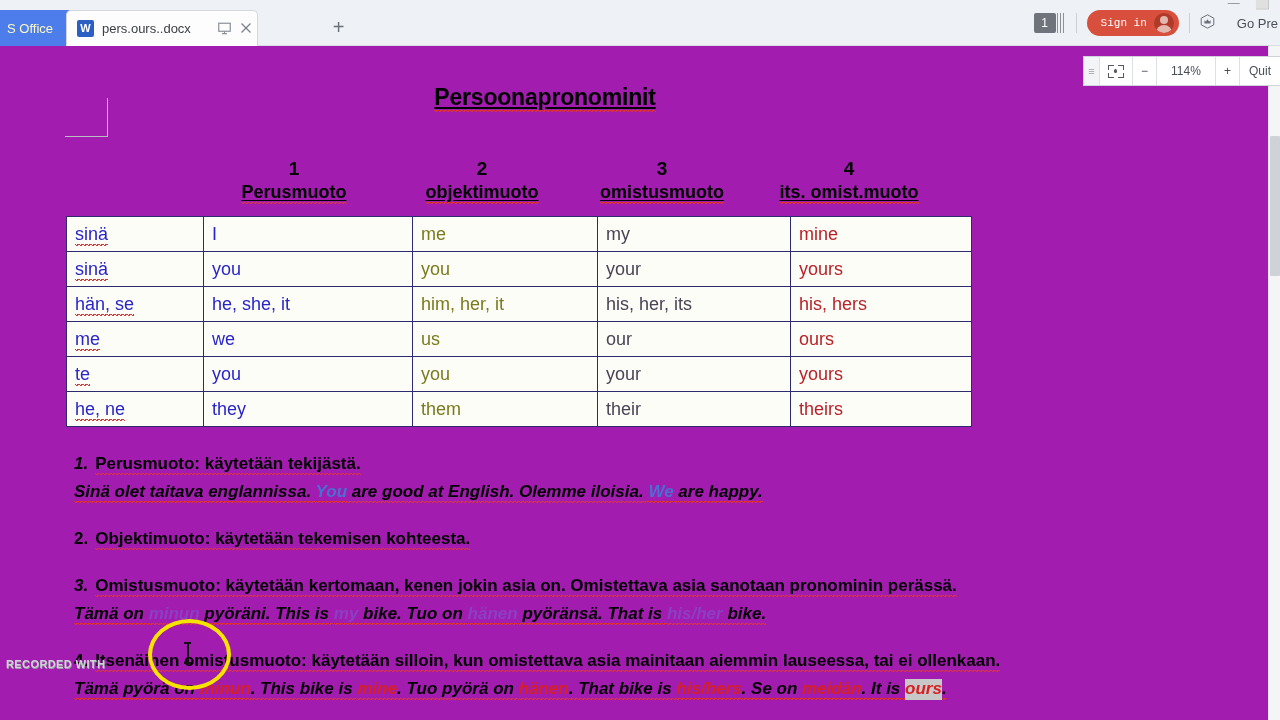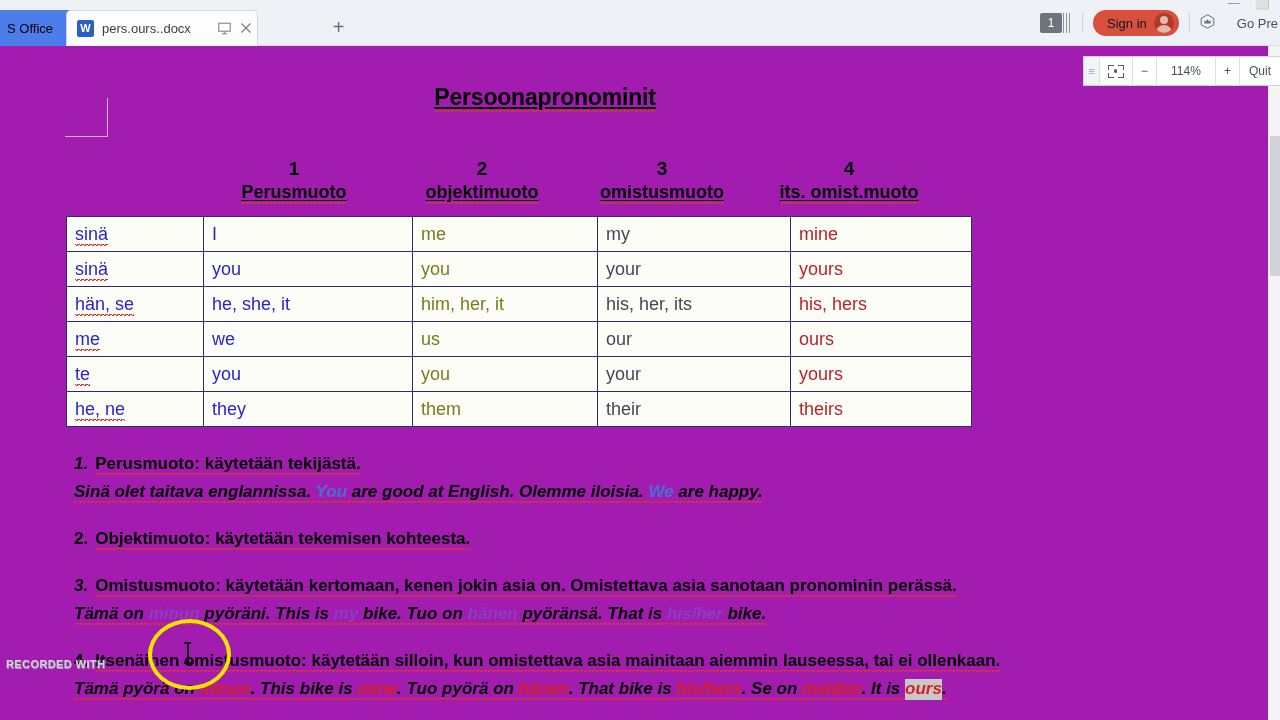--- a/index.html
+++ b/index.html
@@ -87,24 +87,25 @@
     display: flex; align-items: center; justify-content: center;
     border-radius: 2px;
   }
   .stackbars {
     width: 9px; height: 20px; margin-left: 1px;
     background: repeating-linear-gradient(to right, #8d9299 0 1px, transparent 1px 3px);
   }
   .vdiv { width: 1px; height: 20px; background: #ccd1d8; margin: 0 10px; }
   .signin {
     display: flex; align-items: center; gap: 7px;
-    background: #d94f3d; color: #0f172a;
+    background: #d94f3d; color: #ffffff;
     border-radius: 14px;
     padding: 3px 5px 3px 14px;
-    font-size: 13px;
+    font-size: 11px;
+    font-family: Liberation Mono, monospace;
   }
   .avatar {
     width: 20px; height: 20px; border-radius: 50%;
     background: #b03a2a;
     position: relative; overflow: hidden;
   }
   .avatar::before {
     content:''; position:absolute; left:6px; top:3px;
     width:8px; height:8px; border-radius:50%; background:#e4b7ae;
   }
@@ -310,21 +311,21 @@
   }
   .wm-ring i { width: 11px; height: 11px; border-radius: 50%; background: #3d91c4; }
 </style>
 </head>
 <body>
 
 <div class="chrome">
   <div class="tabstrip">
 
     <div class="tab tab-office">
-      <span class="tab-title" style="color:#000000">S Office</span>
+      <span class="tab-title" style="color:#fef9c3">S Office</span>
     </div>
 
     <div class="tab tab-active">
       <span class="word-badge">W</span>
       <span class="tab-title">pers.ours..docx</span>
       <span class="tab-ico">
         <svg width="13" height="13" viewBox="0 0 13 13">
           <rect x="0.75" y="1.25" width="11.5" height="8" fill="none" stroke="#8a8f98" stroke-width="1.2"></rect>
           <line x1="6.5" y1="9.25" x2="6.5" y2="11.5" stroke="#8a8f98" stroke-width="1.2"></line>
           <line x1="4" y1="11.7" x2="9" y2="11.7" stroke="#8a8f98" stroke-width="1.2"></line>

